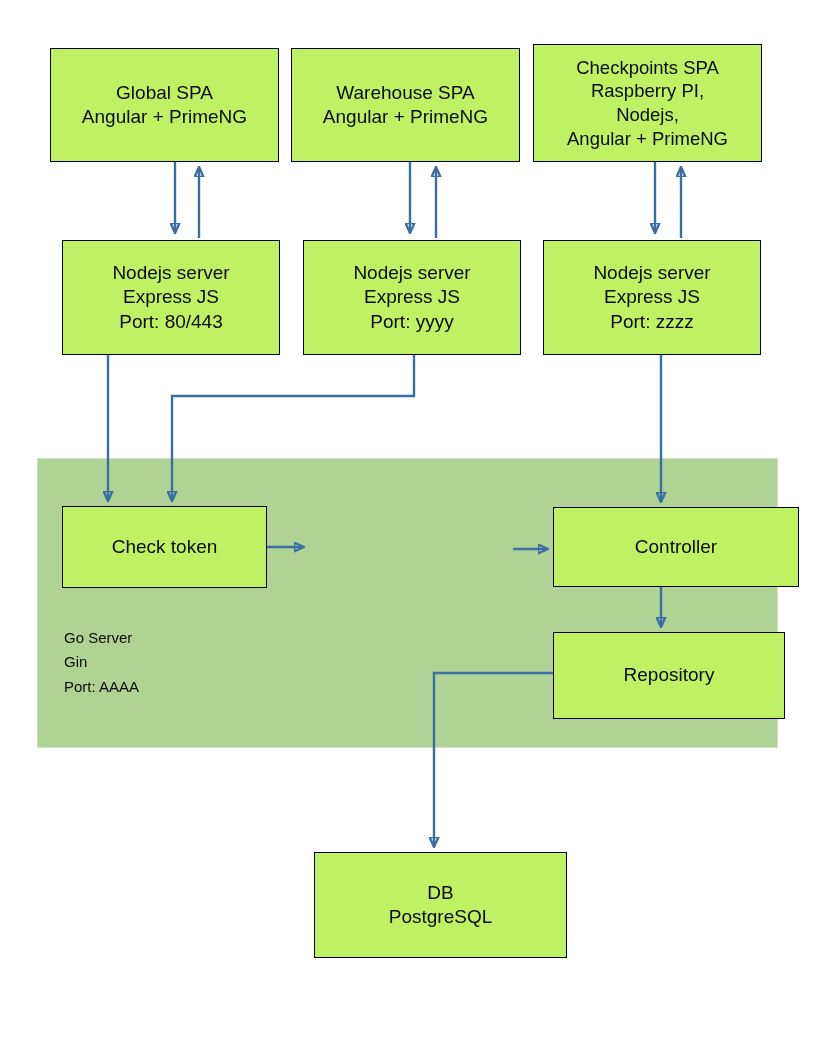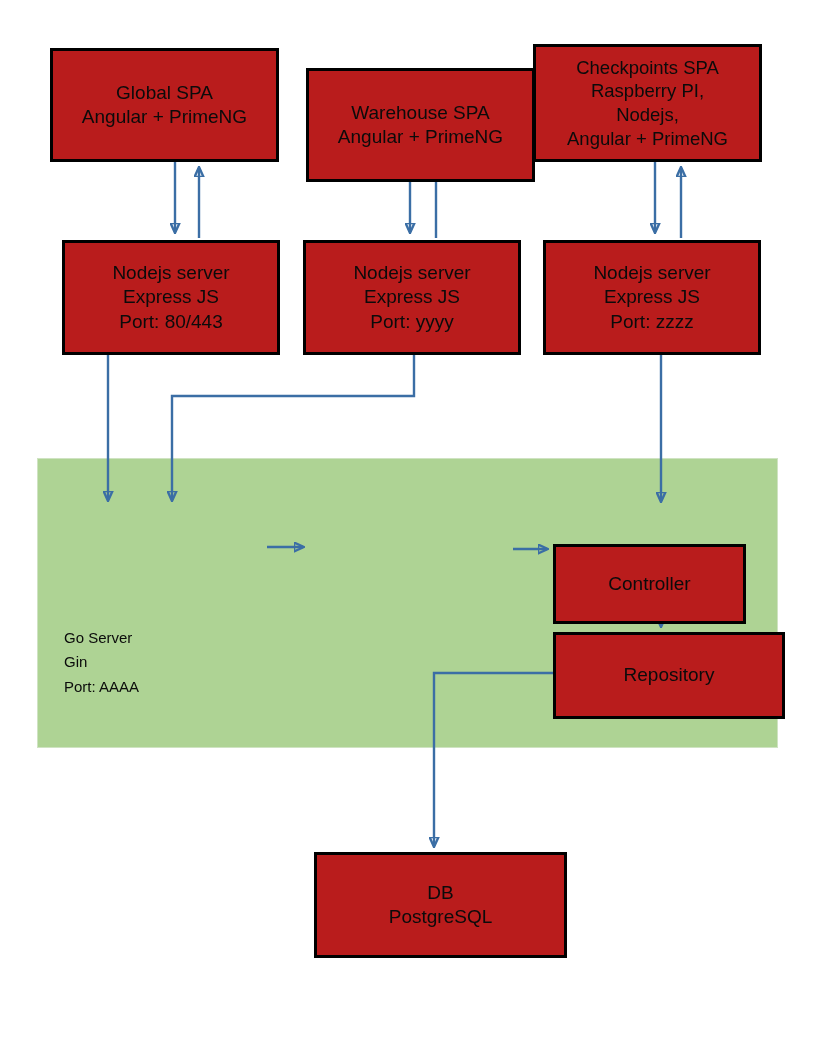--- a/index.html
+++ b/index.html
@@ -19,22 +19,22 @@
     overflow: hidden;
   }
   .region {
     position: absolute;
     background: #aed394;
     border: 1px solid #cfe3c2;
     box-sizing: border-box;
   }
   .node {
     position: absolute;
-    background: #b91c1c;
-    border: 3px solid #000000;
+    background: #bef264;
+    border: 1px solid #000000;
     box-sizing: border-box;
     display: flex;
     align-items: center;
     justify-content: center;
     text-align: center;
     color: #0b0b0b;
     font-size: 19px;
     line-height: 1.28;
     font-family: "Liberation Sans", sans-serif;
     white-space: pre-line;
@@ -106,42 +106,43 @@
     <line x1="513" y1="549" x2="547" y2="549" marker-end="url(#arrow-head)"></line>
 
     <line x1="661" y1="587" x2="661" y2="626" marker-end="url(#arrow-head)"></line>
 
     <path d="M553,673 L434,673 L434,846" marker-end="url(#arrow-head)"></path>
   </svg>
 
   <div class="node" style="left:50px; top:48px; width:229px; height:114px;">Global SPA
 Angular + PrimeNG</div>
 
-  <div class="node" style="left:306px; top:48px; width:229px; height:114px;margin-top:20px;">Warehouse SPA
+  <div class="node" style="left:291px; top:48px; width:229px; height:114px;">Warehouse SPA
 Angular + PrimeNG</div>
 
   <div class="node small" style="left:533px; top:44px; width:229px; height:118px;">Checkpoints SPA
 Raspberry PI,
 Nodejs,
 Angular + PrimeNG</div>
 
   <div class="node" style="left:62px; top:240px; width:218px; height:115px;">Nodejs server
 Express JS
 Port: 80/443</div>
 
   <div class="node" style="left:303px; top:240px; width:218px; height:115px;">Nodejs server
 Express JS
 Port: yyyy</div>
 
   <div class="node" style="left:543px; top:240px; width:218px; height:115px;">Nodejs server
 Express JS
 Port: zzzz</div>
 
+  <div class="node" style="left:62px; top:506px; width:205px; height:82px;">Check token</div>
 
 
-  <div class="node" style="left:553px; top:507px; width:193px; height:80px;margin-top:37px;">Controller</div>
+  <div class="node" style="left:553px; top:507px; width:246px; height:80px;">Controller</div>
 
   <div class="node" style="left:553px; top:632px; width:232px; height:87px;">Repository</div>
 
   <div class="node" style="left:314px; top:852px; width:253px; height:106px;">DB
 PostgreSQL</div>
 
 </div>
 
 </body></html>

